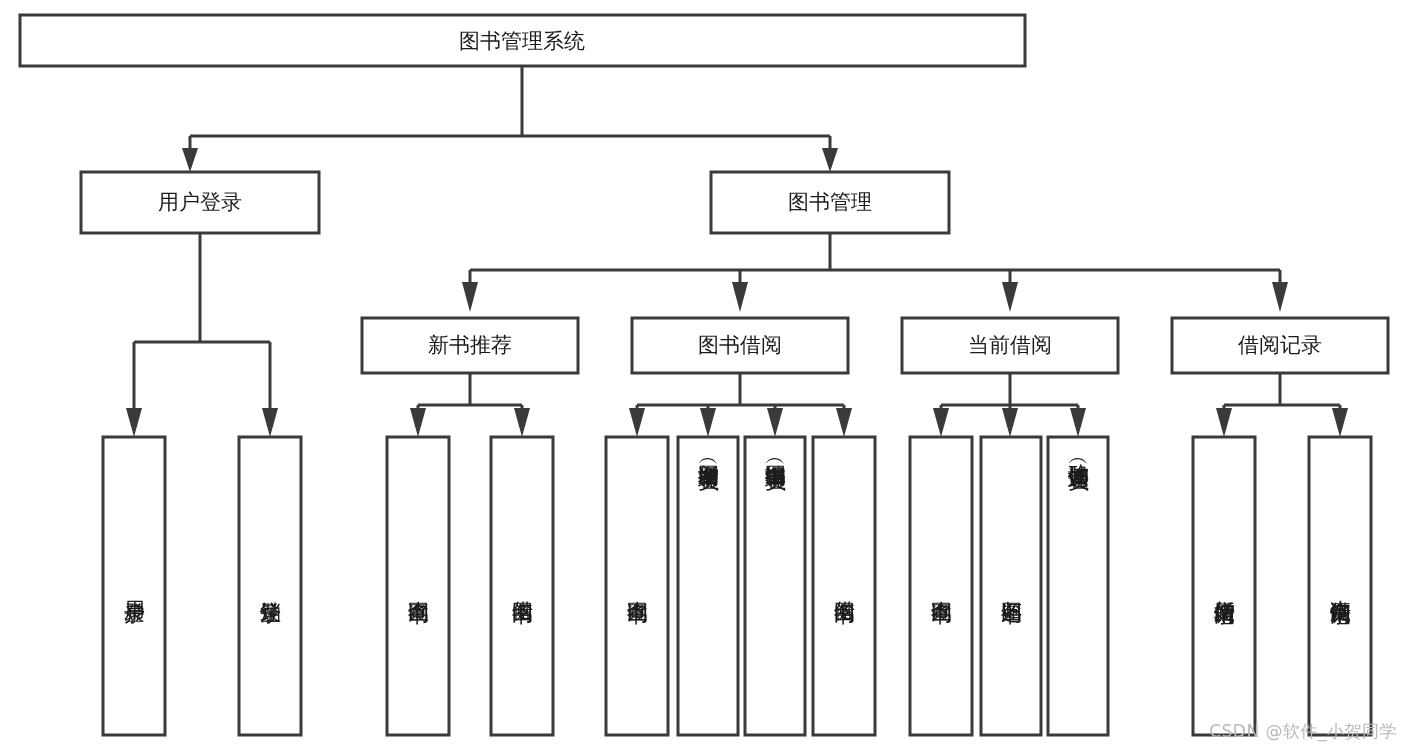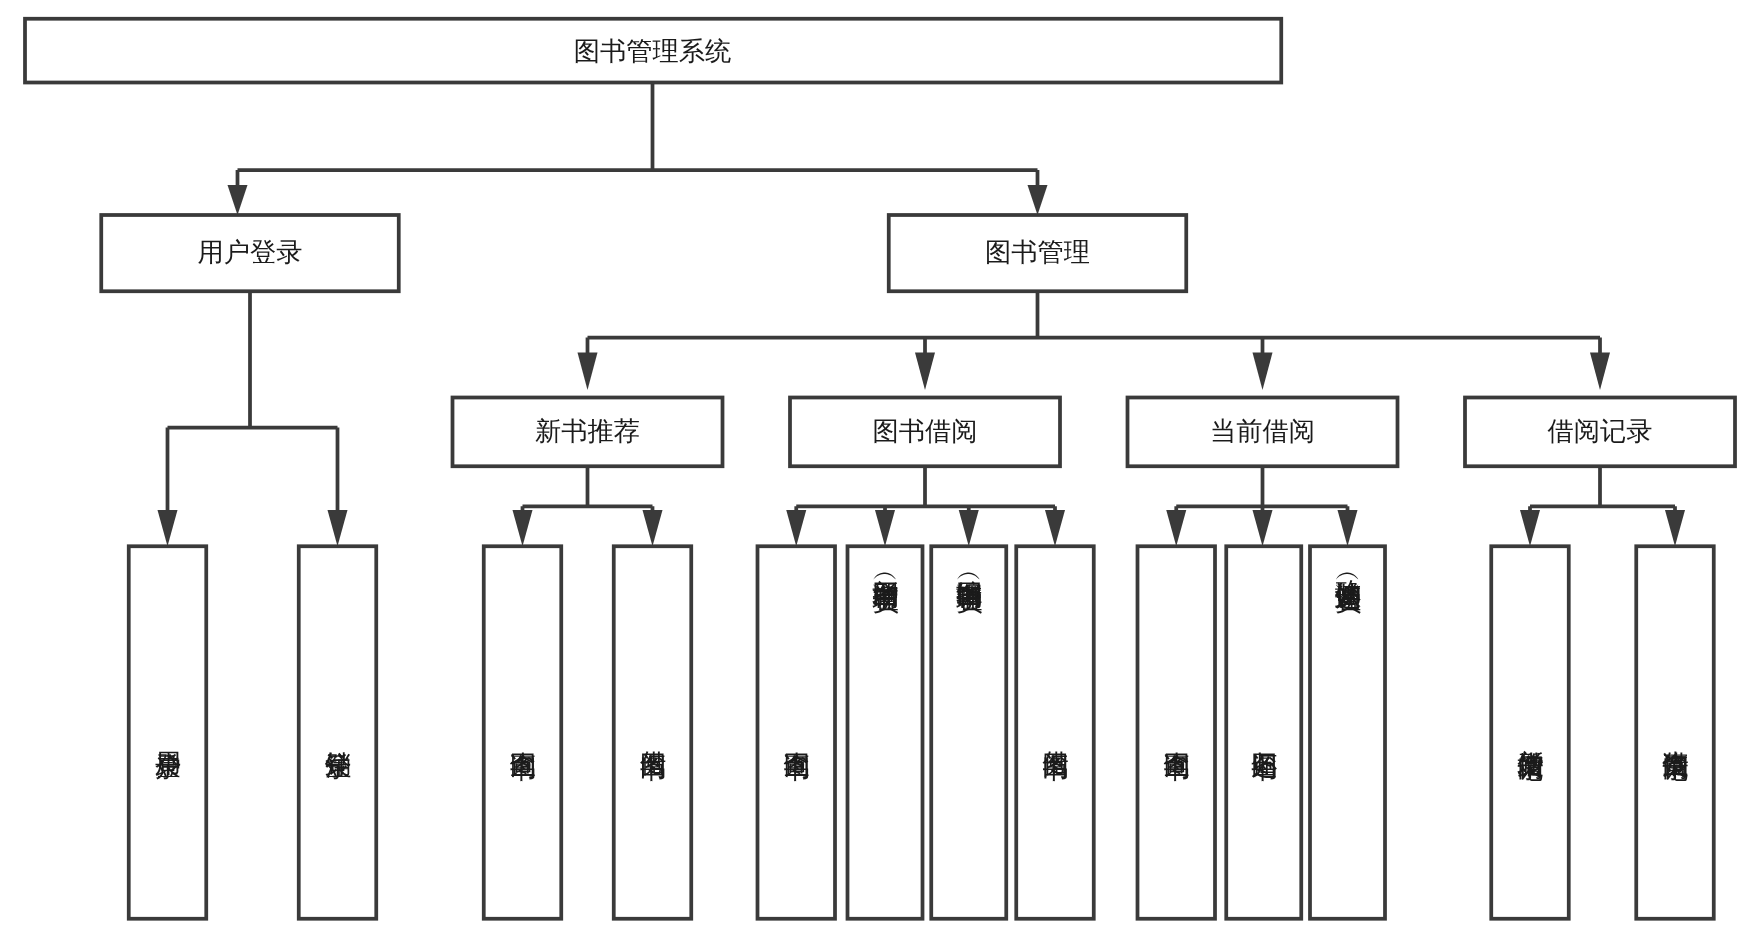--- a/index.html
+++ b/index.html
@@ -215,13 +215,14 @@
     <span class="leaf-vert">确认归还（管理员）</span>
   </div>
 
   <div class="leaf-box-html leaf-box-center" style="left:1193px;top:437px;width:62px;height:298px;">
     <span class="leaf-vert">新增借阅记录</span>
   </div>
   <div class="leaf-box-html leaf-box-center" style="left:1309px;top:437px;width:62px;height:298px;">
     <span class="leaf-vert">查询借阅记录</span>
   </div>
 
+  <div id="watermark">CSDN @软件_小贺同学</div>
 </div>
 
 </body></html>

